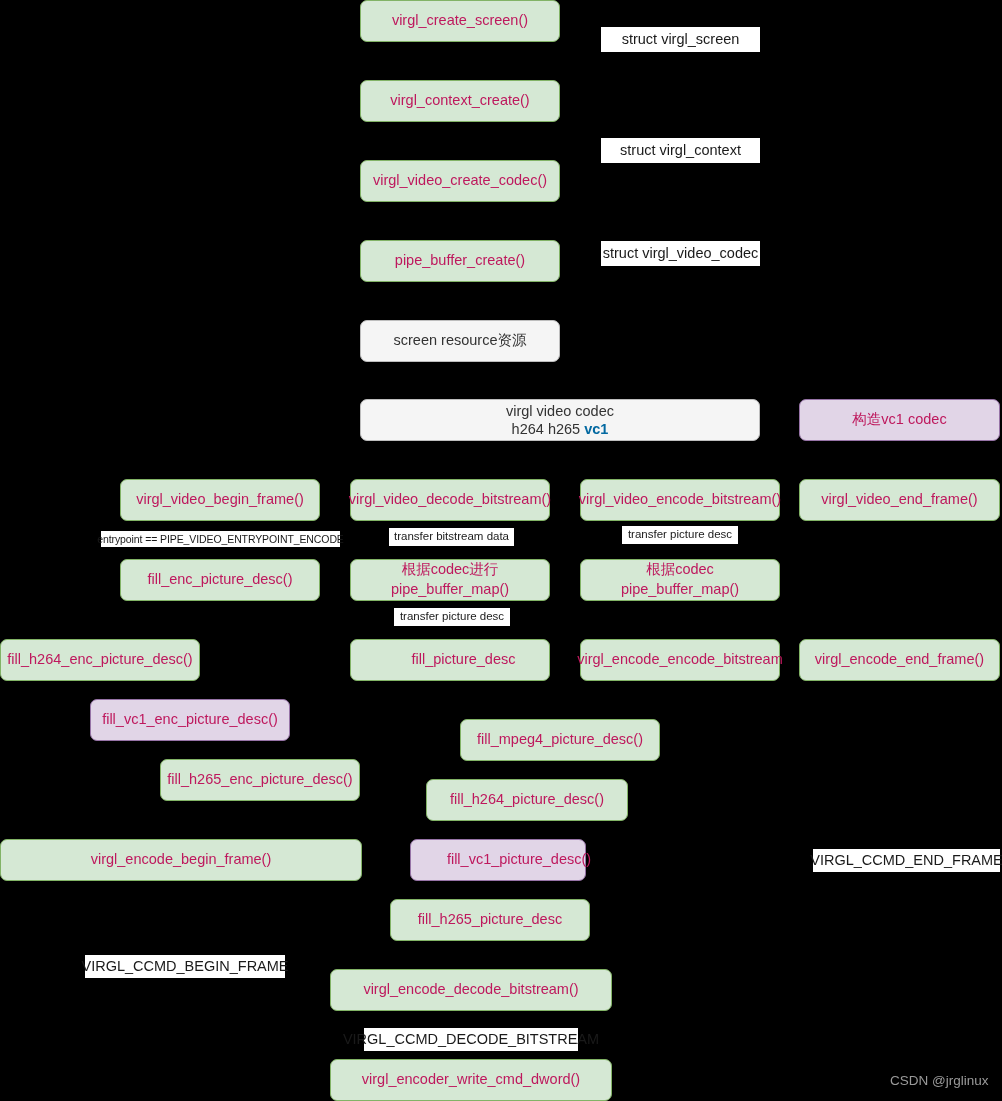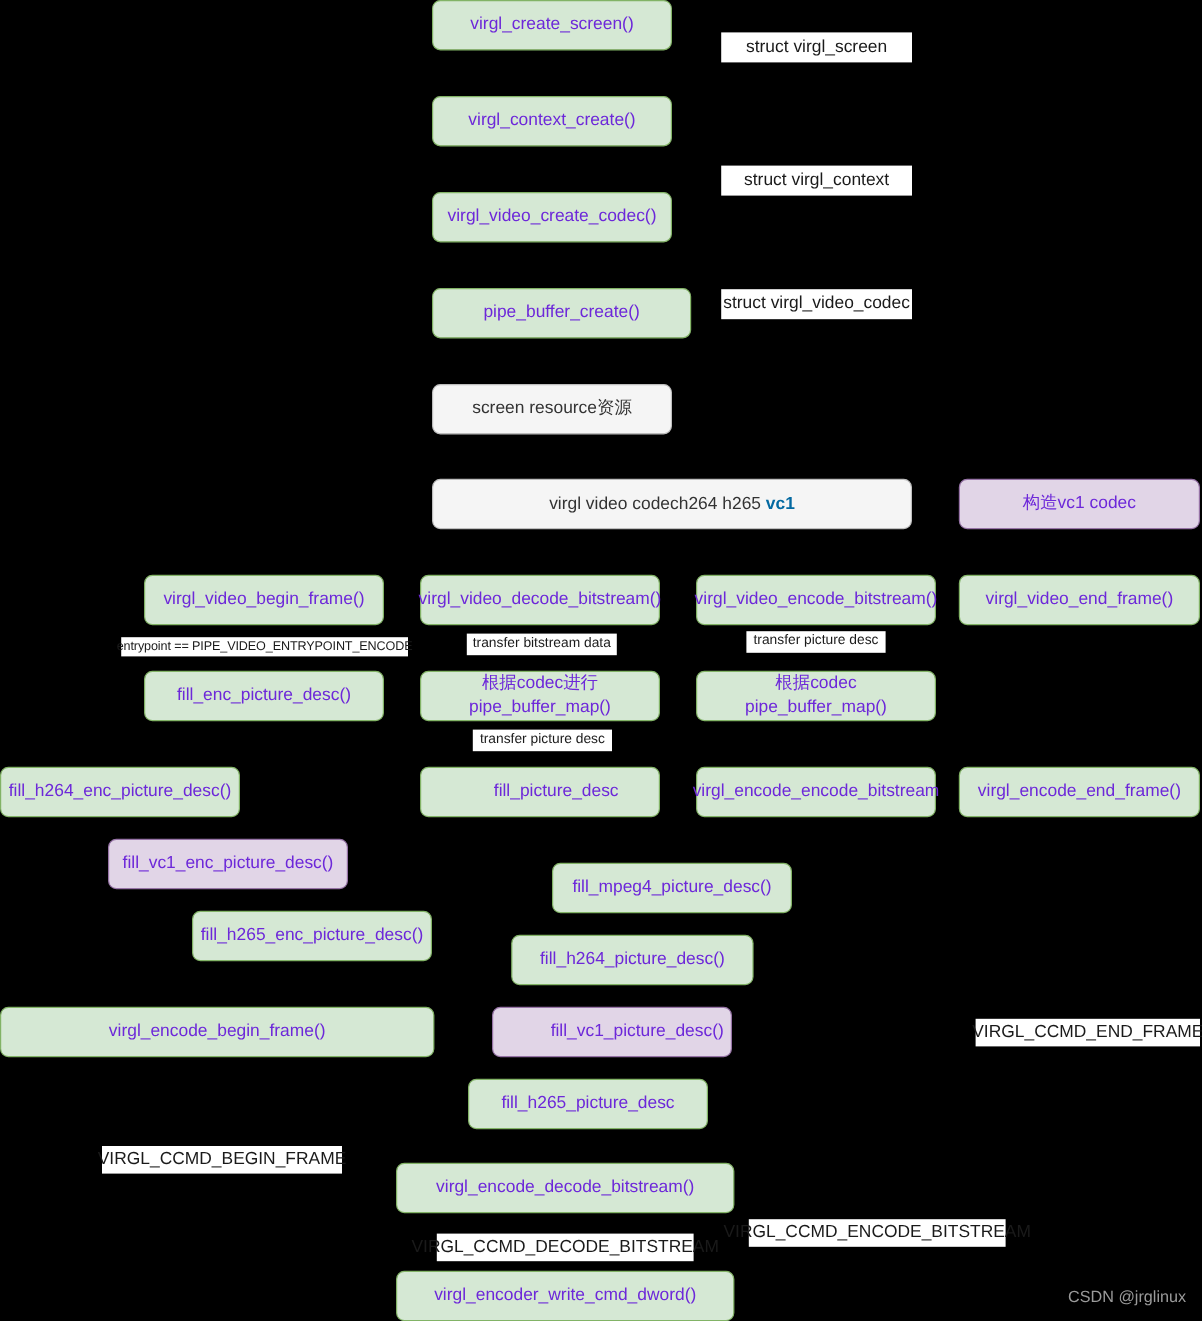--- a/index.html
+++ b/index.html
@@ -18,21 +18,21 @@
   .node {
     position: absolute;
     box-sizing: border-box;
     border-radius: 7px;
     display: flex;
     align-items: center;
     justify-content: center;
     text-align: center;
     font-size: 14.5px;
     line-height: 1.35;
-    color: #6d28d9;
+    color: #be185d;
     white-space: pre-line;
     padding: 2px 6px;
   }
   .node.green {
     background: #d5e8d4;
     border: 1.2px solid #82b366;
   }
   .node.purple {
     background: #e1d5e7;
     border: 1.2px solid #9673a6;
@@ -91,33 +91,33 @@
   </div>
 
   <div class="label" style="left:601px; top:138px; width:159px; height:25px;">
     <span>struct virgl_context</span>
   </div>
 
   <div class="node green" style="left:360px; top:160px; width:200px; height:42px;">
     <span>virgl_video_create_codec()</span>
   </div>
 
-  <div class="node green" style="left:360px; top:240px; width:216px; height:42px;text-align:center;">
+  <div class="node green" style="left:360px; top:240px; width:200px; height:42px;text-align:center;">
     <span>pipe_buffer_create()</span>
   </div>
 
   <div class="label" style="left:601px; top:241px; width:159px; height:25px;">
     <span>struct virgl_video_codec</span>
   </div>
 
   <div class="node gray" style="left:360px; top:320px; width:200px; height:42px;">
     <span>screen resource资源</span>
   </div>
 
-  <div class="node gray" style="left:360px; top:399px; width:400px; height:42px; flex-direction:row; justify-content:center; line-height:1.25;">
+  <div class="node gray" style="left:360px; top:399px; width:400px; height:42px; flex-direction:column; justify-content:center; line-height:1.25;">
     <span>virgl video codec</span>
     <span><span>h264 h265 </span><span class="vc1">vc1</span></span>
   </div>
 
   <div class="node purple" style="left:799px; top:399px; width:201px; height:42px;">
     <span>构造vc1 codec</span>
   </div>
 
   <div class="node green" style="left:120px; top:479px; width:200px; height:42px;">
     <span>virgl_video_begin_frame()</span>
@@ -194,43 +194,40 @@
   </div>
 
   <div class="node green" style="left:426px; top:779px; width:202px; height:42px;">
     <span>fill_h264_picture_desc()</span>
   </div>
 
   <div class="node green" style="left:0px; top:839px; width:362px; height:42px;">
     <span>virgl_encode_begin_frame()</span>
   </div>
 
-  <div class="node purple" style="left:410px; top:839px; width:200px; height:42px;padding-left:48px;">
+  <div class="node purple" style="left:410px; top:839px; width:176px; height:42px;padding-left:48px;">
     <span>fill_vc1_picture_desc()</span>
   </div>
 
   <div class="label" style="left:813px; top:849px; width:187px; height:23px;">
     <span>VIRGL_CCMD_END_FRAME</span>
   </div>
 
   <div class="node green" style="left:390px; top:899px; width:200px; height:42px;">
     <span>fill_h265_picture_desc</span>
   </div>
 
   <div class="label" style="left:85px; top:955px; width:200px; height:23px;">
     <span>VIRGL_CCMD_BEGIN_FRAME</span>
   </div>
 
   <div class="node green" style="left:330px; top:969px; width:282px; height:42px;">
     <span>virgl_encode_decode_bitstream()</span>
   </div>
 
-  <div class="label" style="left:624px; top:1016px; width:214px; height:23px;">
-    <span>VIRGL_CCMD_ENCODE_BITSTREAM</span>
-  </div>
 
   <div class="label" style="left:364px; top:1028px; width:214px; height:23px;">
     <span>VIRGL_CCMD_DECODE_BITSTREAM</span>
   </div>
 
   <div class="node green" style="left:330px; top:1059px; width:282px; height:42px;">
     <span>virgl_encoder_write_cmd_dword()</span>
   </div>
 
   <div class="watermark" style="left:890px; top:1073px;">CSDN @jrglinux</div>

